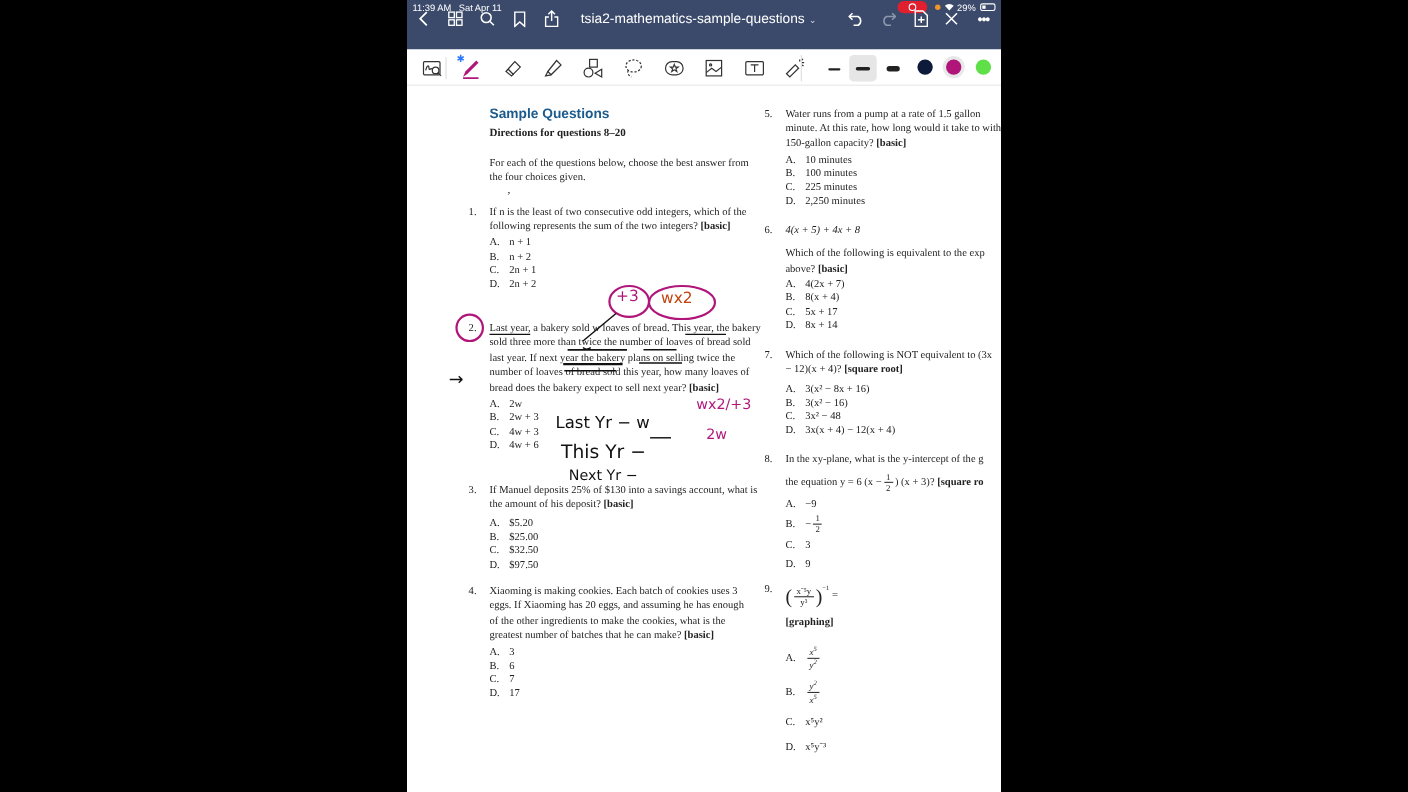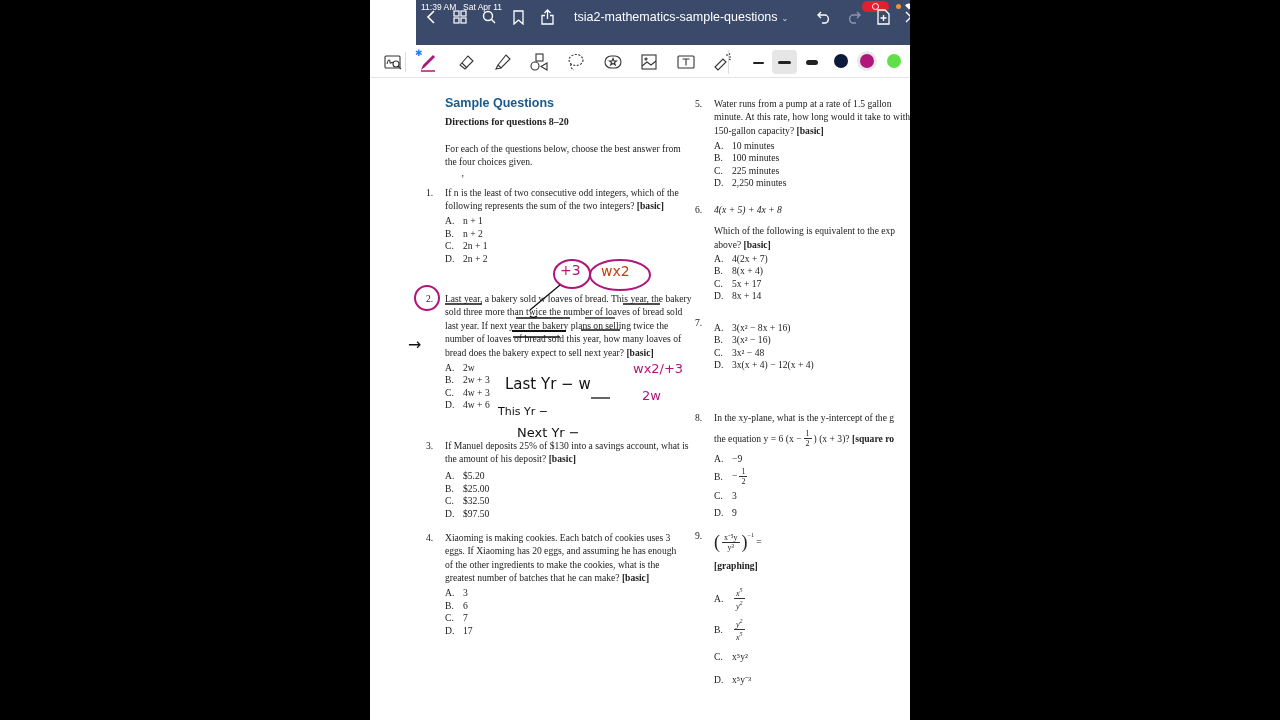--- a/index.html
+++ b/index.html
@@ -1,21 +1,21 @@
 <!DOCTYPE html>
 <html><head>
 <meta charset="utf-8">
 <style>
   * { box-sizing: border-box; margin: 0; padding: 0; }
   html, body { width: 1280px; height: 720px; background: #000; overflow: hidden; }
   body { font-family: "Liberation Sans", sans-serif; position: relative; }
   .device { position: absolute; left: 370px; top: 0; width: 540px; height: 720px; background: #fff; overflow: hidden; }
 
   
-  .topbar { position: absolute; left: 0; top: 0; width: 540px; height: 45px; background: #3b4a6b; color: #fff; margin-left: 46px; }
+  .topbar { position: absolute; left: 0; top: 0; width: 540px; height: 45px; background: #3b4a6b; color: #fff; }
   .status { position: absolute; top: 0; left: 0; width: 540px; height: 14px; font-size: 8.5px; }
   .status .time { position: absolute; left: 5px; top: 2px; }
   .status .date { position: absolute; left: 47px; top: 2px; }
   .rec-pill { position: absolute; left: 446px; top: 1px; width: 27px; height: 11px; background: #e0202e; border-radius: 6px; }
   .rec-pill::after { content: ""; position: absolute; left: 10px; top: 2px; width: 5px; height: 5px; border: 1px solid #fff; border-radius: 50%; }
   .orange-dot { position: absolute; left: 480px; top: 4px; width: 5px; height: 5px; background: #f0952a; border-radius: 50%; }
   .wifi { position: absolute; left: 488px; top: 1px; font-size: 9px; }
   .battery-pct { position: absolute; left: 500px; top: 2px; }
   .battery { position: absolute; left: 521px; top: 3px; width: 14px; height: 7px; border: 1px solid #fff; border-radius: 2px; }
   .battery::before { content: ""; position: absolute; left: 1px; top: 1px; width: 3px; height: 3px; background: #fff; }
@@ -358,20 +358,21 @@
           </div>
         <div class="ch">
             <span class="l">D.</span>
             <span class="v">8x + 14</span>
           </div>
       </div>
     </div>
 
     <div class="q right" style="top:238px">
       <span class="qnum">7.</span>
+      <div class="txt" style="width:195px"><span>Which of the following is NOT equivalent to (3x − 12)(x + 4)?</span> <span class="tag">[square root]</span></div>
       <div class="choices" style="margin-top:5px">
         <div class="ch">
             <span class="l">A.</span>
             <span class="v">3(x² − 8x + 16)</span>
           </div>
         <div class="ch">
             <span class="l">B.</span>
             <span class="v">3(x² − 16)</span>
           </div>
         <div class="ch">
@@ -477,16 +478,16 @@
 
       <path d="M221 320 H240" stroke="#111" stroke-width="1.3"></path>
     </svg>
 
     <span class="hw mag" style="left:190px;top:186px;font-size:14px">+3</span>
     <span class="hw mag" style="left:231px;top:187px;font-size:14px;color:#c2410c">wx2</span>
     <span class="hw" style="left:38px;top:260px;font-size:16px">→</span>
     <span class="hw mag" style="left:263px;top:284px;font-size:13px">wx2/+3</span>
     <span class="hw mag" style="left:272px;top:311px;font-size:13px">2w</span>
     <span class="hw" style="left:135px;top:300px;font-size:15px">Last Yr − w</span>
-    <span class="hw" style="left:128px;top:327px;font-size:11px">This Yr −</span>
+    <span class="hw" style="left:140px;top:327px;font-size:17px">This Yr −</span>
     <span class="hw" style="left:147px;top:348px;font-size:13px">Next Yr −</span>
   </div>
 </div>
 
 </body></html>

